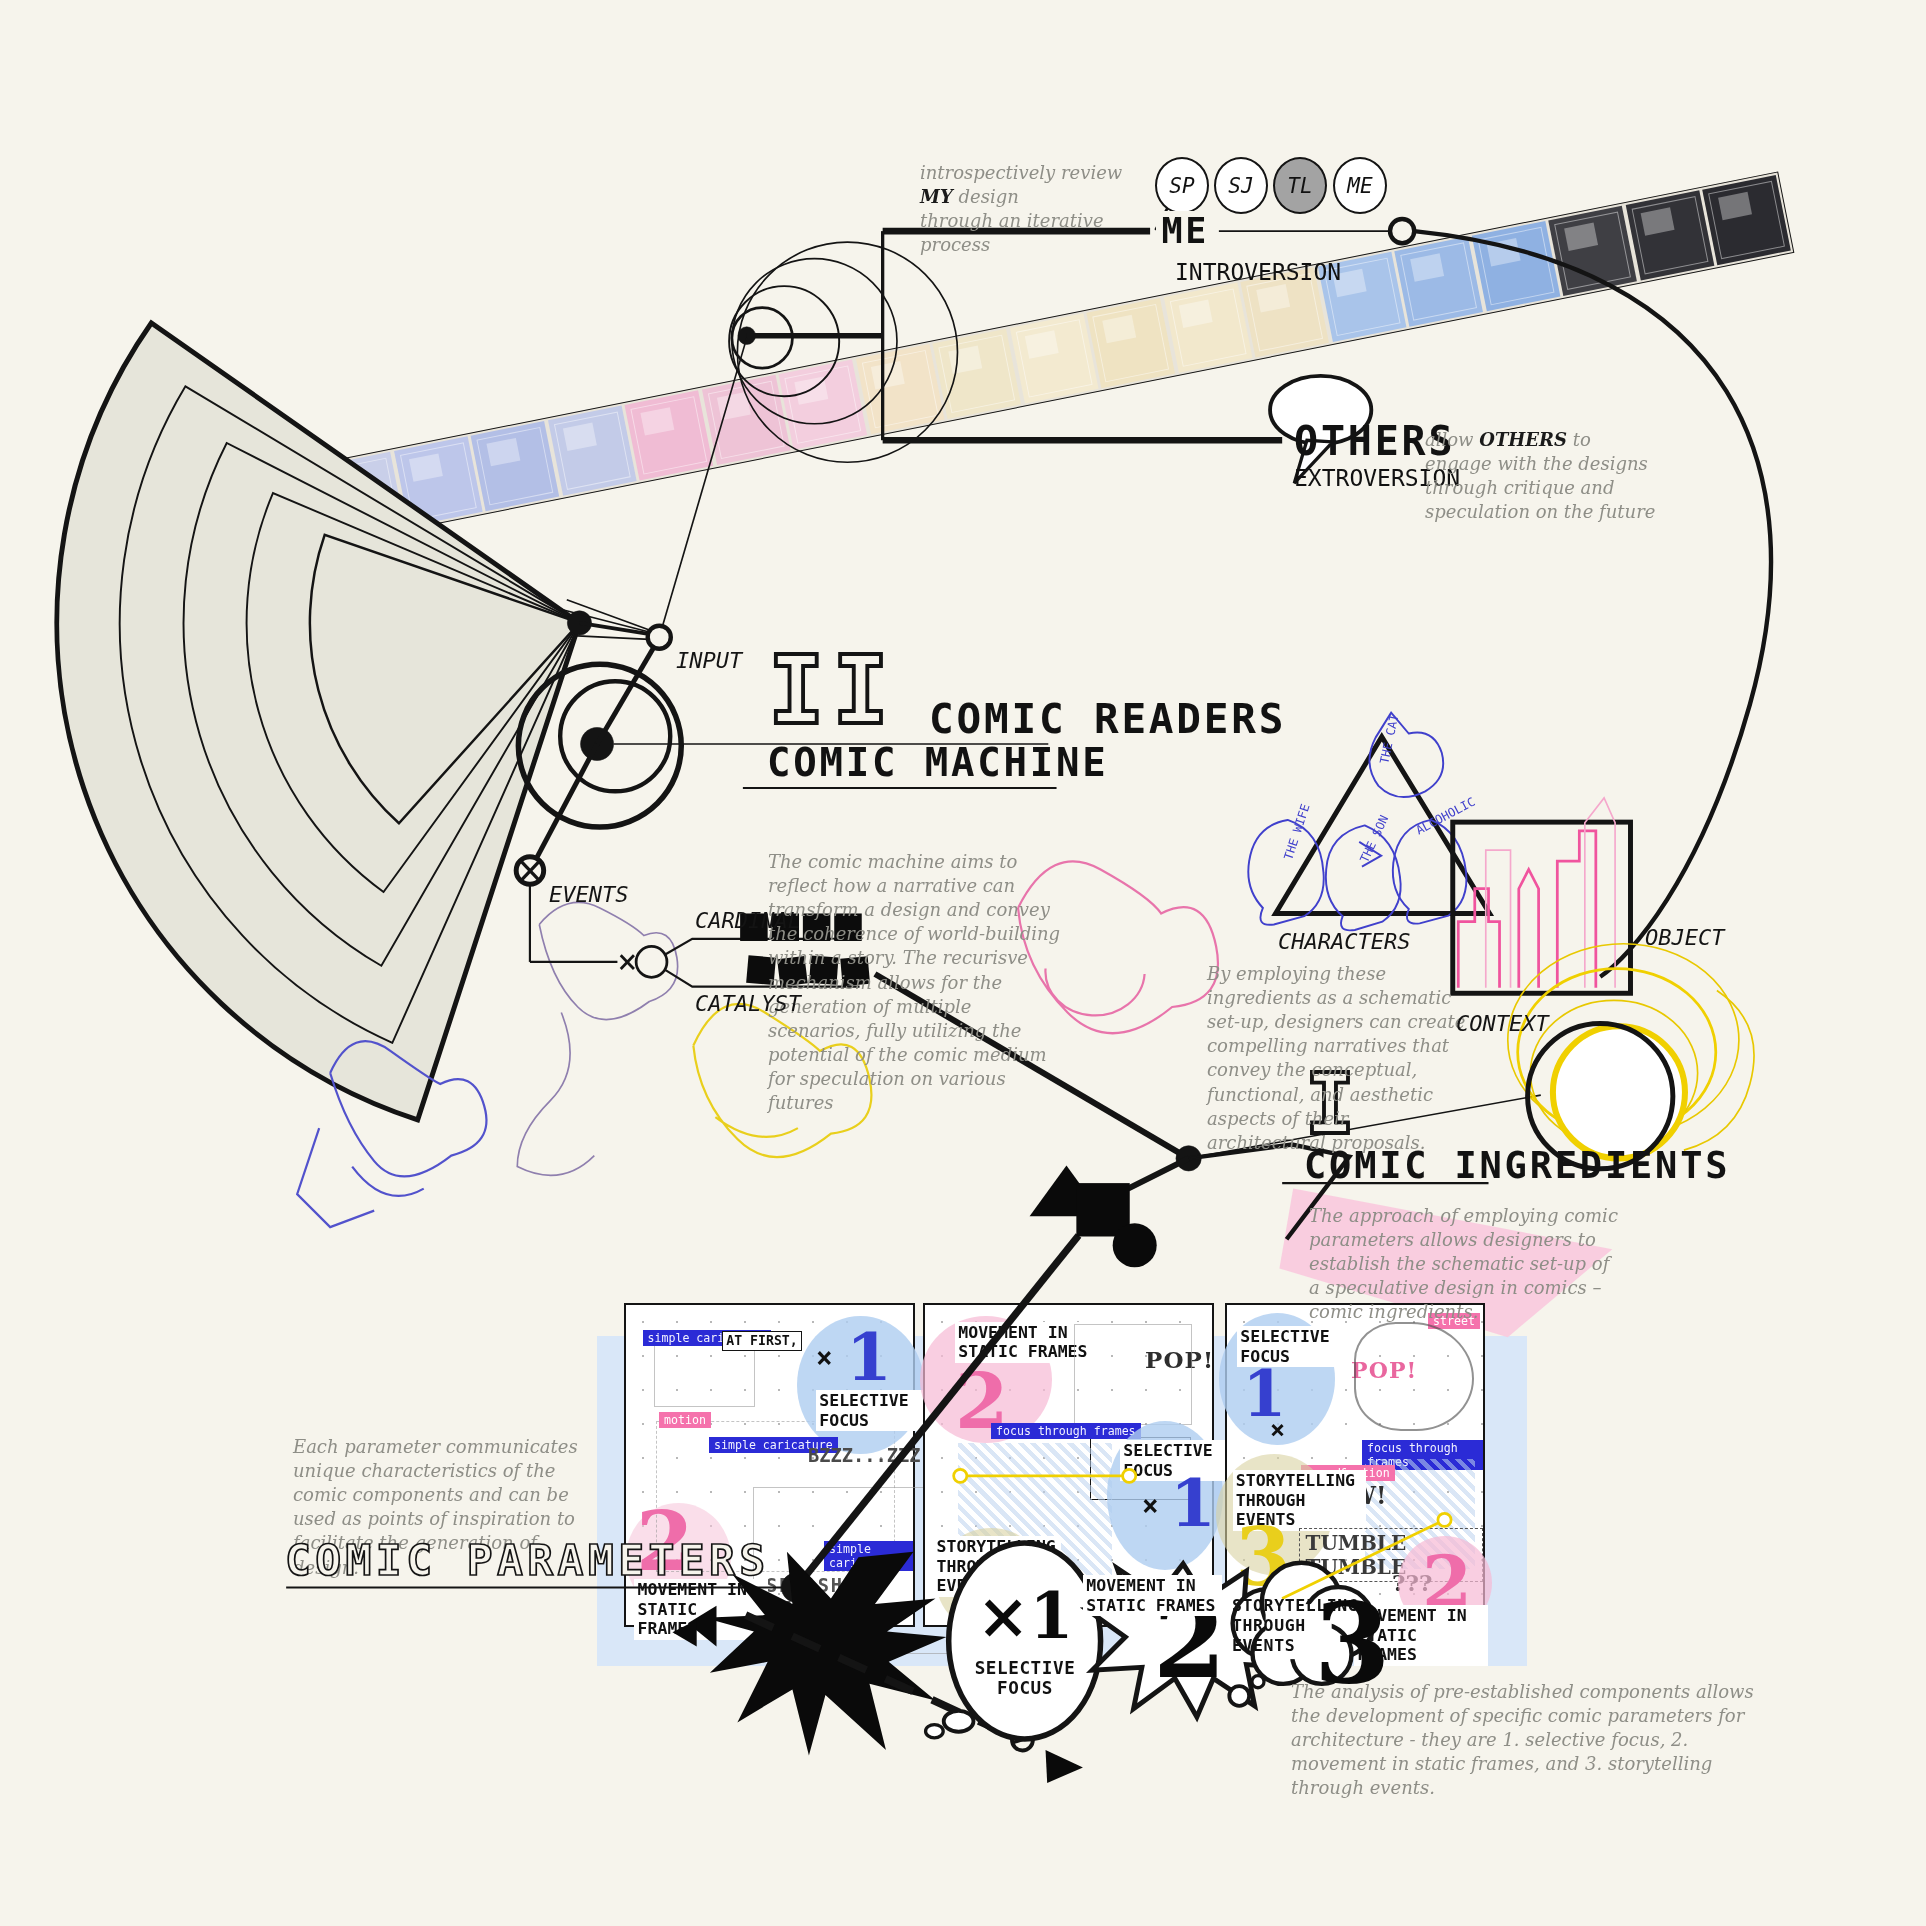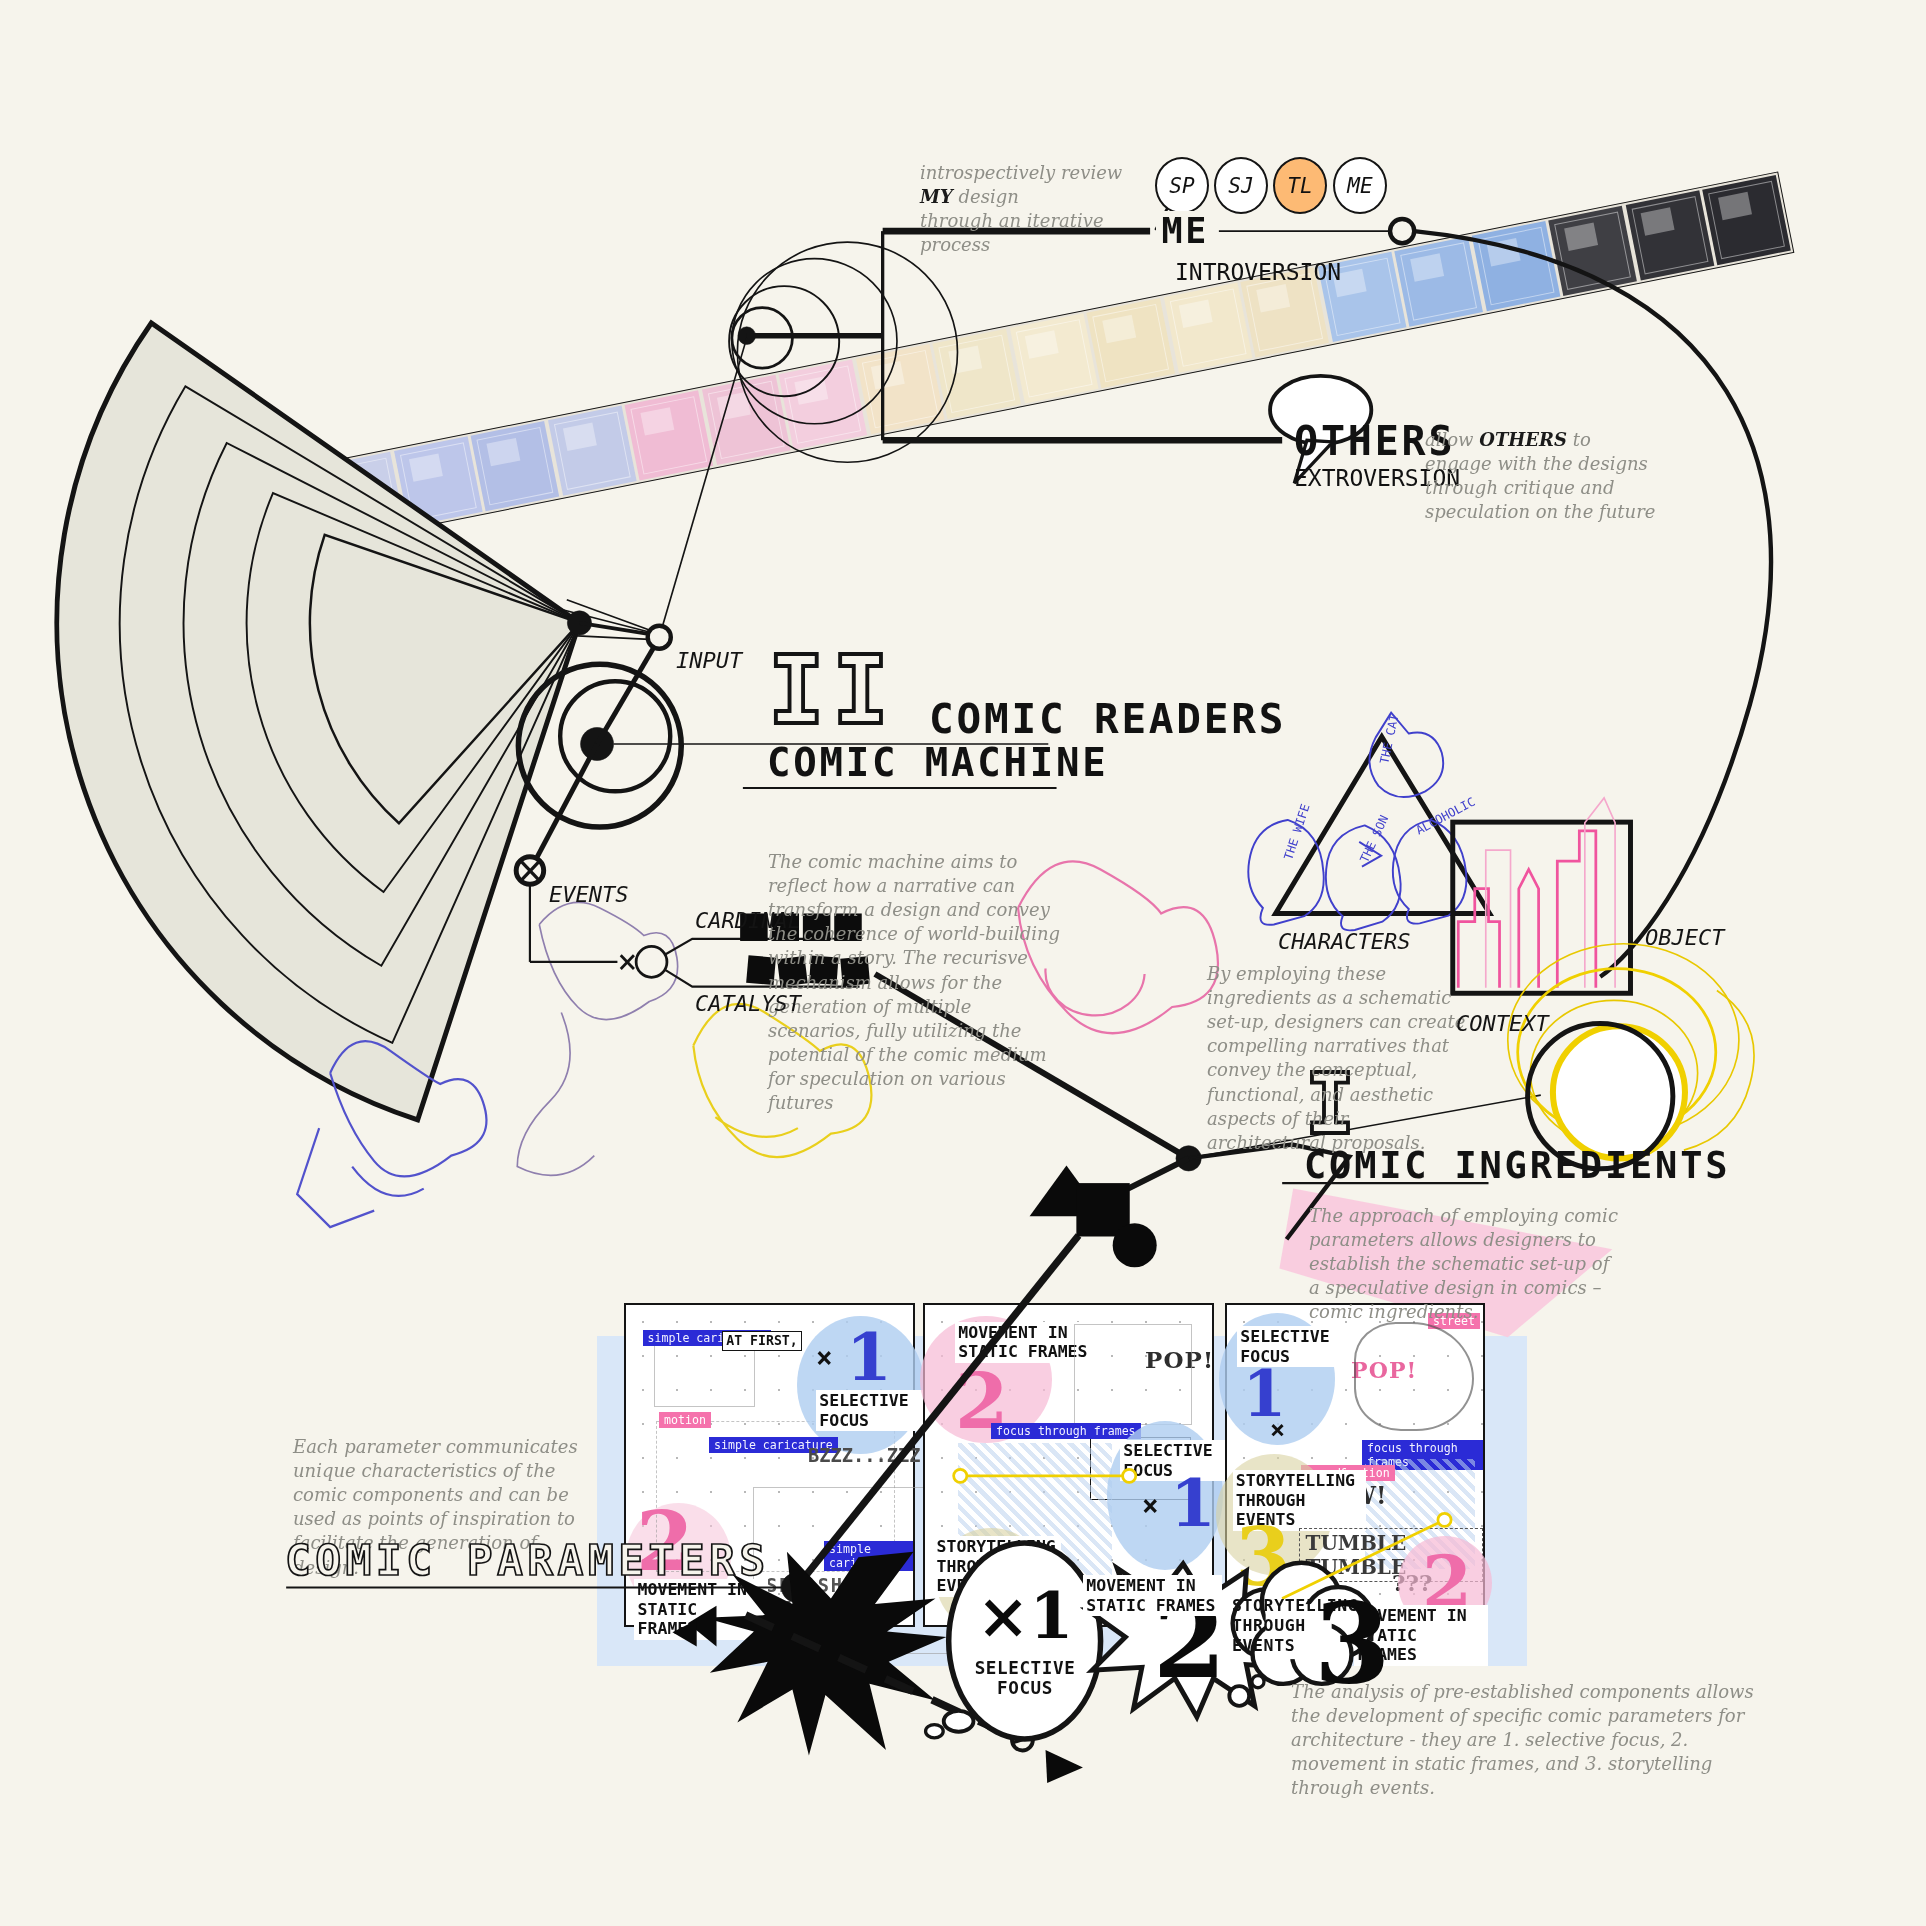--- a/index.html
+++ b/index.html
@@ -318,21 +318,21 @@
 
   <div class="abs para z5" style="left:920px;top:161px;width:215px;white-space:pre-line;"><span>introspectively review </span><b class="serif">MY</b><span> design
 through an iterative process</span></div>
 
   <div class="abs z5" style="left:1155px;top:157px;width:50px;height:53px;border:2.8px solid #141414;border-radius:50%;background:#fff;display:flex;align-items:center;justify-content:center;font-size:21px;font-style:italic;">
       <span>SP</span>
     </div>
   <div class="abs z5" style="left:1214px;top:157px;width:50px;height:53px;border:2.8px solid #141414;border-radius:50%;background:#fff;display:flex;align-items:center;justify-content:center;font-size:21px;font-style:italic;">
       <span>SJ</span>
     </div>
-  <div class="abs z5" style="left:1273px;top:157px;width:50px;height:53px;border:2.8px solid #141414;border-radius:50%;background:#fdba74;display:flex;align-items:center;justify-content:center;font-size:21px;font-style:italic;">
+  <div class="abs z5" style="left:1273px;top:157px;width:50px;height:53px;border:2.8px solid #141414;border-radius:50%;background:#a3a3a3;display:flex;align-items:center;justify-content:center;font-size:21px;font-style:italic;">
       <span>TL</span>
     </div>
   <div class="abs z5" style="left:1333px;top:157px;width:50px;height:53px;border:2.8px solid #141414;border-radius:50%;background:#fff;display:flex;align-items:center;justify-content:center;font-size:21px;font-style:italic;">
       <span>ME</span>
     </div>
 
   <div class="abs head z5" style="left:1156px;top:211px;font-size:35px;background:#f6f4ec;padding:0 5.5px;">ME</div>
   <div class="abs mono it z5" style="left:1175px;top:259px;font-size:23px;">INTROVERSION</div>
 
   <div class="abs head z5" style="left:929px;top:695px;font-size:41px;">COMIC READERS</div>

